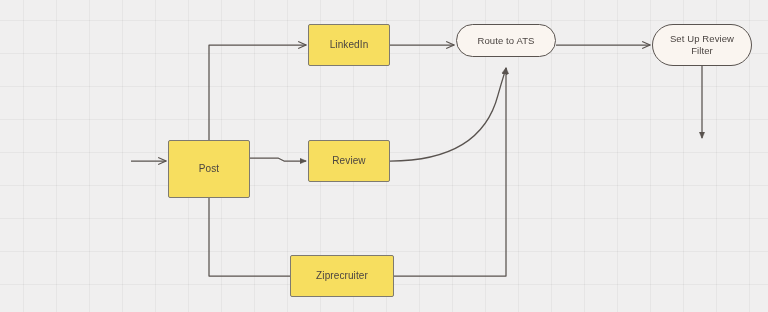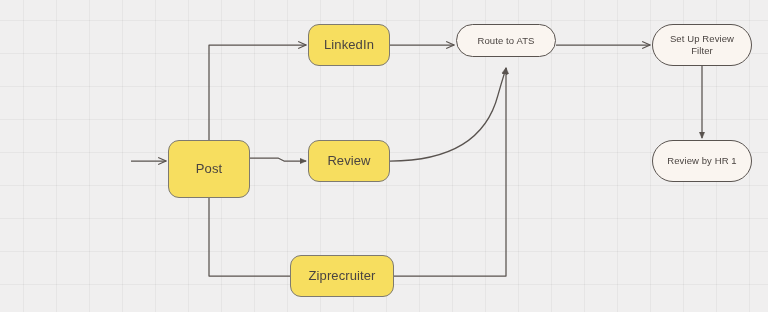--- a/index.html
+++ b/index.html
@@ -42,22 +42,22 @@
   }
   .node-stadium {
     background: #faf5f0;
     border: 1.4px solid #5a5450;
     border-radius: 999px;
     font-size: 9.5px;
   }
   .node-process {
     background: #f7de5f;
     border: 1.4px solid #7e7a70;
-    border-radius: 11px;
-    font-size: 13px;
+    border-radius: 2px;
+    font-size: 10px;
   }
   .node-label {
     display: block;
     padding: 0 6px;
     white-space: pre-line;
   }
 </style>
 </head>
 <body>
 
@@ -112,17 +112,14 @@
   </div>
 
   <div class="node node-stadium" style="left:456px; top:24px; width:100px; height:33px;">
     <span class="node-label">Route to ATS</span>
   </div>
 
   <div class="node node-stadium" style="left:652px; top:24px; width:100px; height:42px;">
     <span class="node-label">Set Up Review Filter</span>
   </div>
 
-  <div class="node node-stadium" style="left:652px; top:140px; width:100px; height:42px;">
-    <span class="node-label">Review by HR 1</span>
-  </div>
 
 </div>
 
 </body></html>

